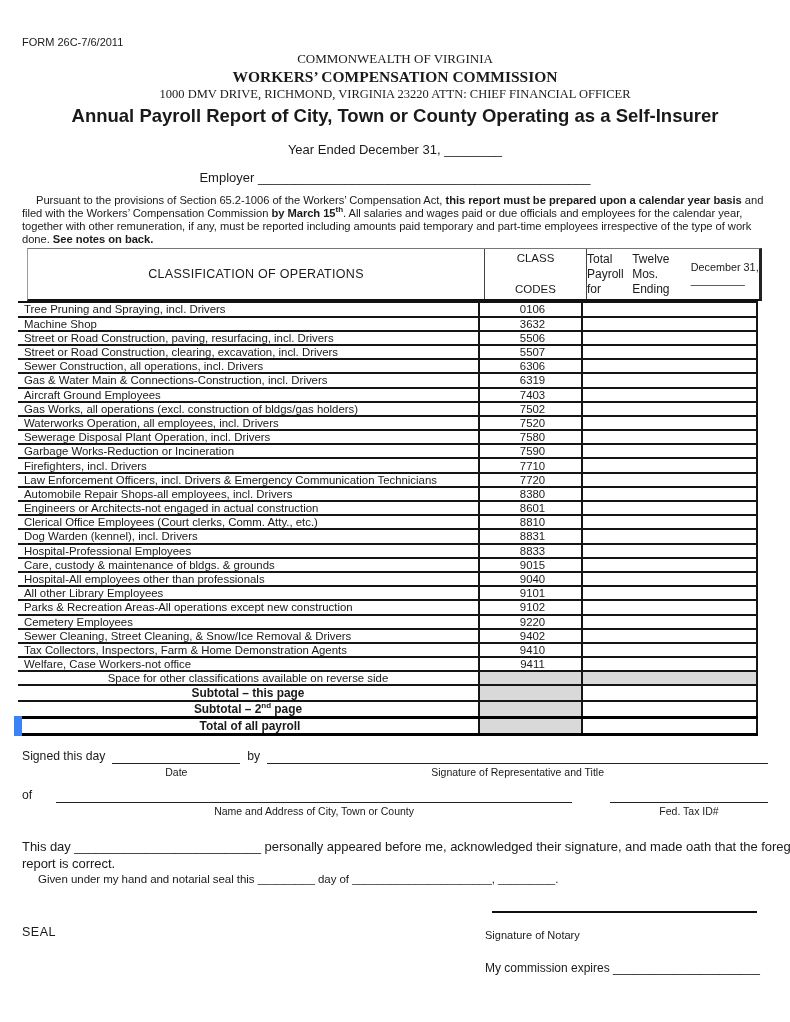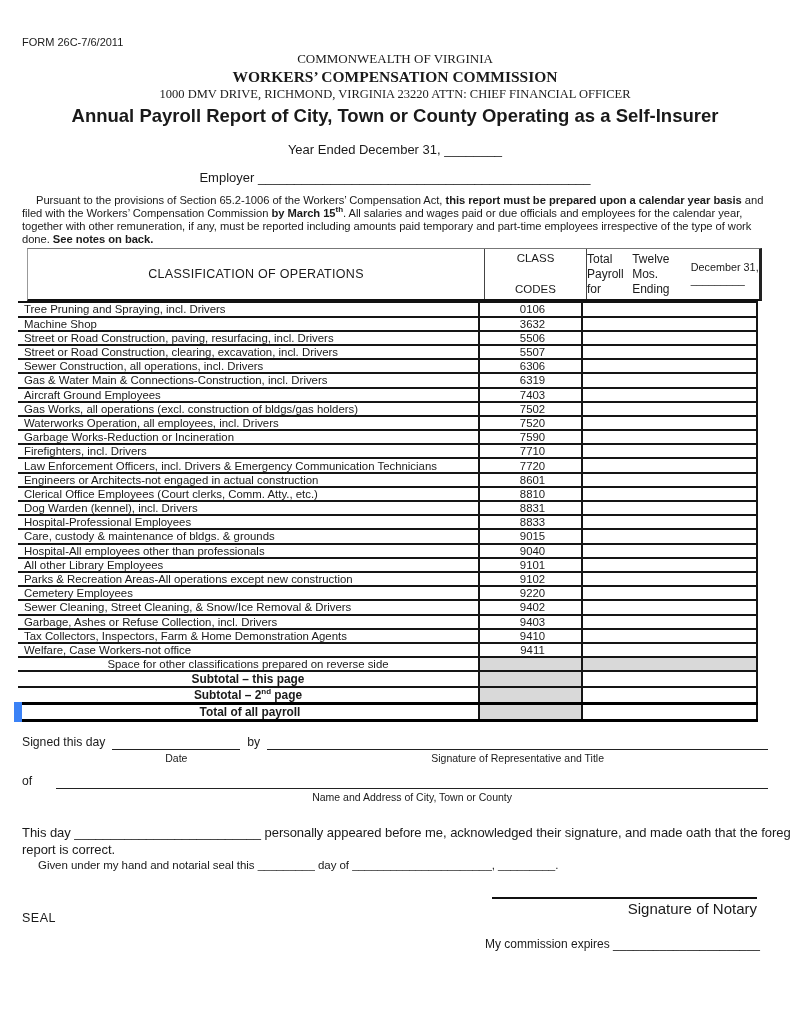--- a/index.html
+++ b/index.html
@@ -64,21 +64,21 @@
   .blabel{ font-size: 10.5px; text-align: center; padding-top: 2px; white-space: nowrap; }
   .grow { flex: 1; }
   .thisday { margin-top: 22px; font-size: 13px; line-height: 1.25; white-space: nowrap; letter-spacing: -0.05px; }
   .rline2 { white-space: normal; }
   .given { margin-top: 1px; font-size: 11.5px; white-space: nowrap; padding-left: 16px; letter-spacing: -0.05px; }
 
   .notaryrow { display: flex; justify-content: space-between; margin-top: 24px; }
   .seal { font-size: 12.5px; padding-top: 16px; letter-spacing: 0.5px; }
   .ncol { width: 272px; margin-right: 11px; }
   .nline { border-bottom: 2px solid #111; height: 4px; width: 265px; margin-left: 7px; }
-  .nlabel { font-size: 15px; text-align: right; padding-top: 1px; }
+  .nlabel { font-size: 11px; text-align: left; padding-top: 16px; }
   .commission { margin-top: 20px; font-size: 12px; white-space: nowrap; }
 </style>
 </head>
 <body>
 
 <div class="page">
 
   <div class="form-no">FORM 26C-7/6/2011</div>
   <div class="c cw">COMMONWEALTH OF VIRGINIA</div>
   <div class="c wcc">WORKERS’ COMPENSATION COMMISSION</div>
@@ -155,35 +155,45 @@
           <td>Gas Works, all operations (excl. construction of bldgs/gas holders)</td>
           <td class="code">7502</td>
           <td class="pay"></td>
         </tr>
         <tr>
           <td>Waterworks Operation, all employees, incl. Drivers</td>
           <td class="code">7520</td>
           <td class="pay"></td>
         </tr>
         <tr>
+          <td>Sewerage Disposal Plant Operation, incl. Drivers</td>
+          <td class="code">7580</td>
+          <td class="pay"></td>
+        </tr>
+        <tr>
           <td>Garbage Works-Reduction or Incineration</td>
           <td class="code">7590</td>
           <td class="pay"></td>
         </tr>
         <tr>
           <td>Firefighters, incl. Drivers</td>
           <td class="code">7710</td>
           <td class="pay"></td>
         </tr>
         <tr>
           <td>Law Enforcement Officers, incl. Drivers &amp; Emergency Communication Technicians</td>
           <td class="code">7720</td>
           <td class="pay"></td>
         </tr>
         <tr>
+          <td>Automobile Repair Shops-all employees, incl. Drivers</td>
+          <td class="code">8380</td>
+          <td class="pay"></td>
+        </tr>
+        <tr>
           <td>Engineers or Architects-not engaged in actual construction</td>
           <td class="code">8601</td>
           <td class="pay"></td>
         </tr>
         <tr>
           <td>Clerical Office Employees (Court clerks, Comm. Atty., etc.)</td>
           <td class="code">8810</td>
           <td class="pay"></td>
         </tr>
         <tr>
@@ -220,36 +230,31 @@
           <td>Cemetery Employees</td>
           <td class="code">9220</td>
           <td class="pay"></td>
         </tr>
         <tr>
           <td>Sewer Cleaning, Street Cleaning, &amp; Snow/Ice Removal &amp; Drivers</td>
           <td class="code">9402</td>
           <td class="pay"></td>
         </tr>
         <tr>
-          <td>Garbage, Ashes or Refuse Collection, incl. Drivers</td>
-          <td class="code">9403</td>
-          <td class="pay"></td>
-        </tr>
-        <tr>
           <td>Tax Collectors, Inspectors, Farm &amp; Home Demonstration Agents</td>
           <td class="code">9410</td>
           <td class="pay"></td>
         </tr>
         <tr>
           <td>Welfare, Case Workers-not office</td>
           <td class="code">9411</td>
           <td class="pay"></td>
         </tr>
         <tr id="space-row" class="special">
-        <td class="lbl">Space for other classifications prepared on reverse side</td>
+        <td class="lbl">Space for other classifications available on reverse side</td>
         <td class="code gray"></td>
         <td class="pay gray"></td>
       </tr>
       <tr class="special bold">
         <td class="lbl">Subtotal – this page</td>
         <td class="code gray"></td>
         <td class="pay"></td>
       </tr>
       <tr class="special bold">
         <td class="lbl"><span>Subtotal – 2</span><sup>nd</sup><span> page</span></td>
@@ -278,20 +283,24 @@
         <div class="blabel">Signature of Representative and Title</div>
       </div>
     </div>
 
     <div class="sigrow row-b">
       <span class="ftext">of</span>
       <div class="bcol grow">
         <div class="bline"></div>
         <div class="blabel">Name and Address of City, Town or County</div>
       </div>
+      <div class="bcol" style="width:158px; margin-left:14px">
+        <div class="bline"></div>
+        <div class="blabel">Fed. Tax ID#</div>
+      </div>
     </div>
 
     <div class="thisday">
       <span>This day</span>
       <span>__________________________</span>
       <span>personally appeared before me, acknowledged their signature, and made oath that the foregoing</span>
       <div class="rline2">report is correct.</div>
     </div>
 
     <div class="given">

